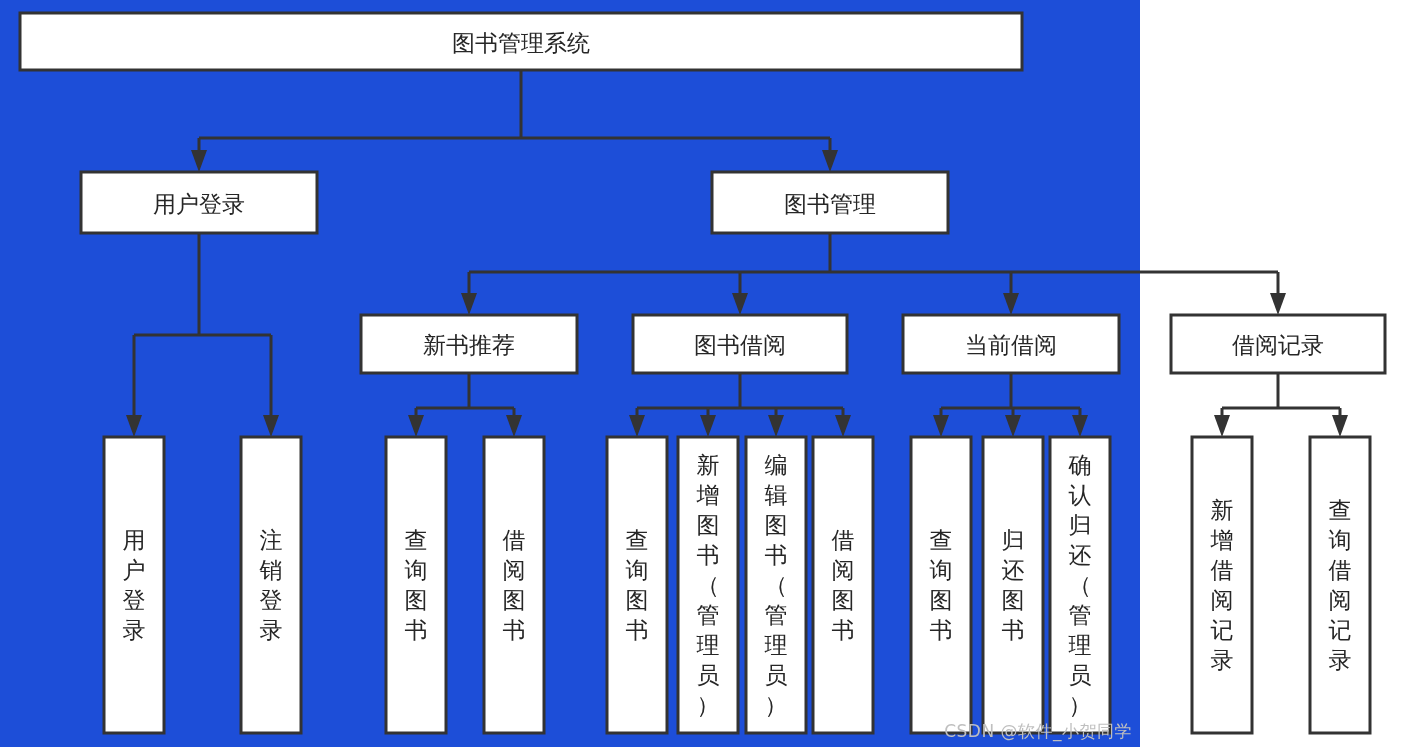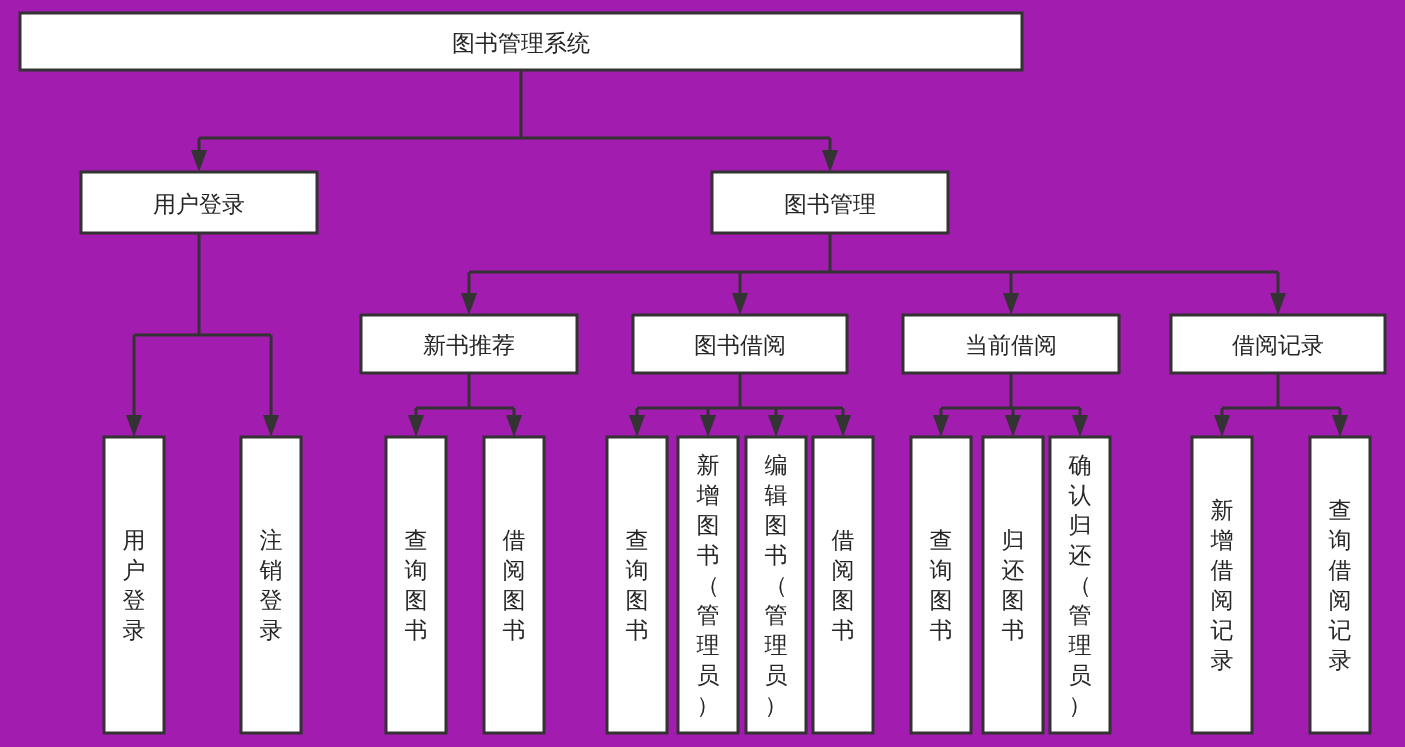--- a/index.html
+++ b/index.html
@@ -8,23 +8,23 @@
     background: #ffffff;
   }
   body {
     width: 1405px;
     height: 747px;
     overflow: hidden;
     font-family: "DejaVu Sans", "Liberation Sans", sans-serif;
   }
   #diagram-root {
     position: relative;
-    width: 1405px;
+    width: 1140px;
     height: 747px;
-    background: #a21caf;
+    background: #1d4ed8;
   }
   svg#flow-svg {
     position: absolute;
     left: 0;
     top: 0;
     width: 1405px;
     height: 747px;
     display: block;
   }
   .node-rect {
@@ -216,13 +216,14 @@
         <g>
           <rect x="1192" y="437" width="60" height="296" class="node-rect"></rect>
           <text x="1222" y="0" class="node-label-vert" font-size="23"><tspan x="1222" y="510" dominant-baseline="central">新</tspan><tspan x="1222" y="540" dominant-baseline="central">增</tspan><tspan x="1222" y="570" dominant-baseline="central">借</tspan><tspan x="1222" y="600" dominant-baseline="central">阅</tspan><tspan x="1222" y="630" dominant-baseline="central">记</tspan><tspan x="1222" y="660" dominant-baseline="central">录</tspan></text>
         </g>
         <g>
           <rect x="1310" y="437" width="60" height="296" class="node-rect"></rect>
           <text x="1340" y="0" class="node-label-vert" font-size="23"><tspan x="1340" y="510" dominant-baseline="central">查</tspan><tspan x="1340" y="540" dominant-baseline="central">询</tspan><tspan x="1340" y="570" dominant-baseline="central">借</tspan><tspan x="1340" y="600" dominant-baseline="central">阅</tspan><tspan x="1340" y="630" dominant-baseline="central">记</tspan><tspan x="1340" y="660" dominant-baseline="central">录</tspan></text>
         </g>
       </g>
   </svg>
+  <div class="watermark">CSDN @软件_小贺同学</div>
 </div>
 
 </body></html>

